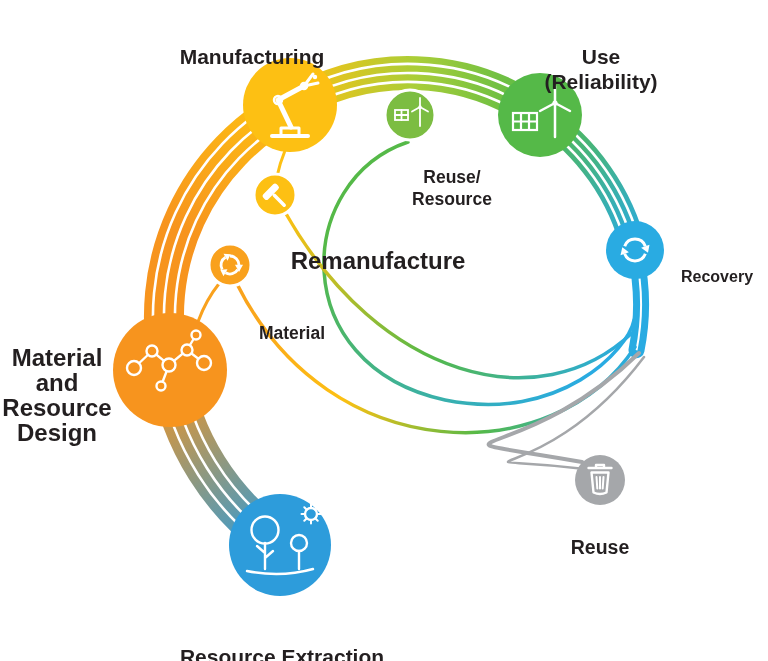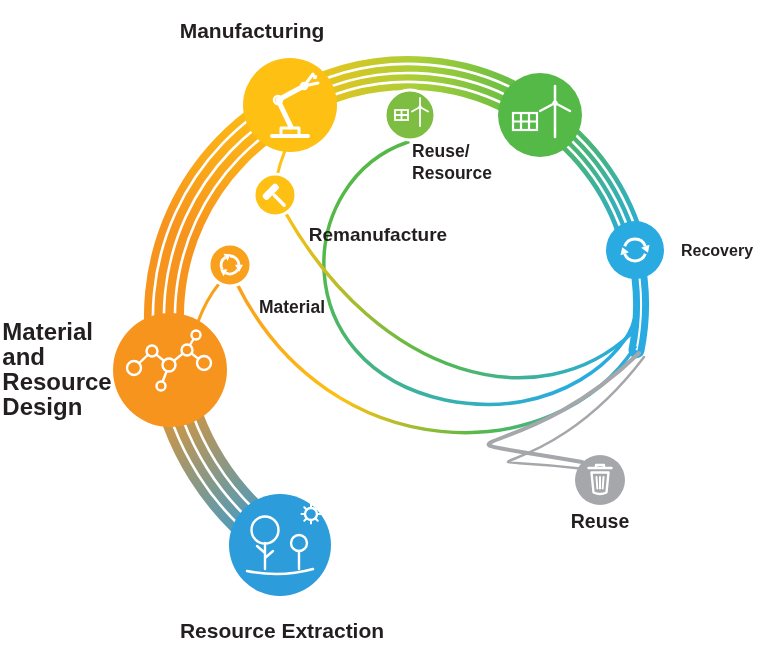--- a/index.html
+++ b/index.html
@@ -3,21 +3,21 @@
 <meta charset="utf-8">
 <style>
   html,body{margin:0;padding:0;background:#fff;}
   .canvas{
     position:relative;width:768px;height:661px;background:#fff;overflow:hidden;
     font-family:"Liberation Sans",sans-serif;
   }
   .canvas svg{position:absolute;left:0;top:0;}
   .lbl{
     position:absolute;transform:translate(-50%,-50%);
-    text-align:left;white-space:nowrap;color:#231F20;
+    text-align:center;white-space:nowrap;color:#231F20;margin-top:26px;
   }
   .b{font-weight:700;}
   .r{font-weight:700;}
 </style>
 </head>
 <body>
 
 <div class="canvas">
 
   <svg width="768" height="661" viewBox="0 0 768 661">
@@ -193,27 +193,31 @@
         <path d="M 596 467.5 V 465 H 604 V 467.5"></path>
         <path d="M 588.5 468 H 611.5"></path>
         <path d="M 591.5 472.5 H 608.5 L 606.5 492.5 Q 600 495.5 593.5 492.5 Z"></path>
         <path stroke-width="2" d="M 596.5 477 L 597.3 488.5 M 600 477 V 488.5 M 603.5 477 L 602.7 488.5"></path>
       </g>
     </g>
   </svg>
 
   <div class="lbl b" style="left:252px;top:31px;font-size:21px">Manufacturing</div>
 
+  <div class="lbl b" style="left:601px;top:43px;font-size:21px;line-height:25px">
+    <div>Use</div>
+    <div>(Reliability)</div>
+  </div>
 
   <div class="lbl r" style="left:452px;top:162px;font-size:17.5px;line-height:22px">
     <div>Reuse/</div>
     <div>Resource</div>
   </div>
 
-  <div class="lbl r" style="left:378px;top:235px;font-size:19px">Remanufacture</div>
+  <div class="lbl r" style="left:378px;top:235px;font-size:24px">Remanufacture</div>
 
   <div class="lbl r" style="left:292px;top:307px;font-size:17.5px">Material</div>
 
   <div class="lbl b" style="left:717px;top:251px;font-size:16px">Recovery</div>
 
   <div class="lbl b" style="left:57px;top:369px;font-size:24px;line-height:25px">
     <div>Material</div>
     <div>and</div>
     <div>Resource</div>
     <div>Design</div>

